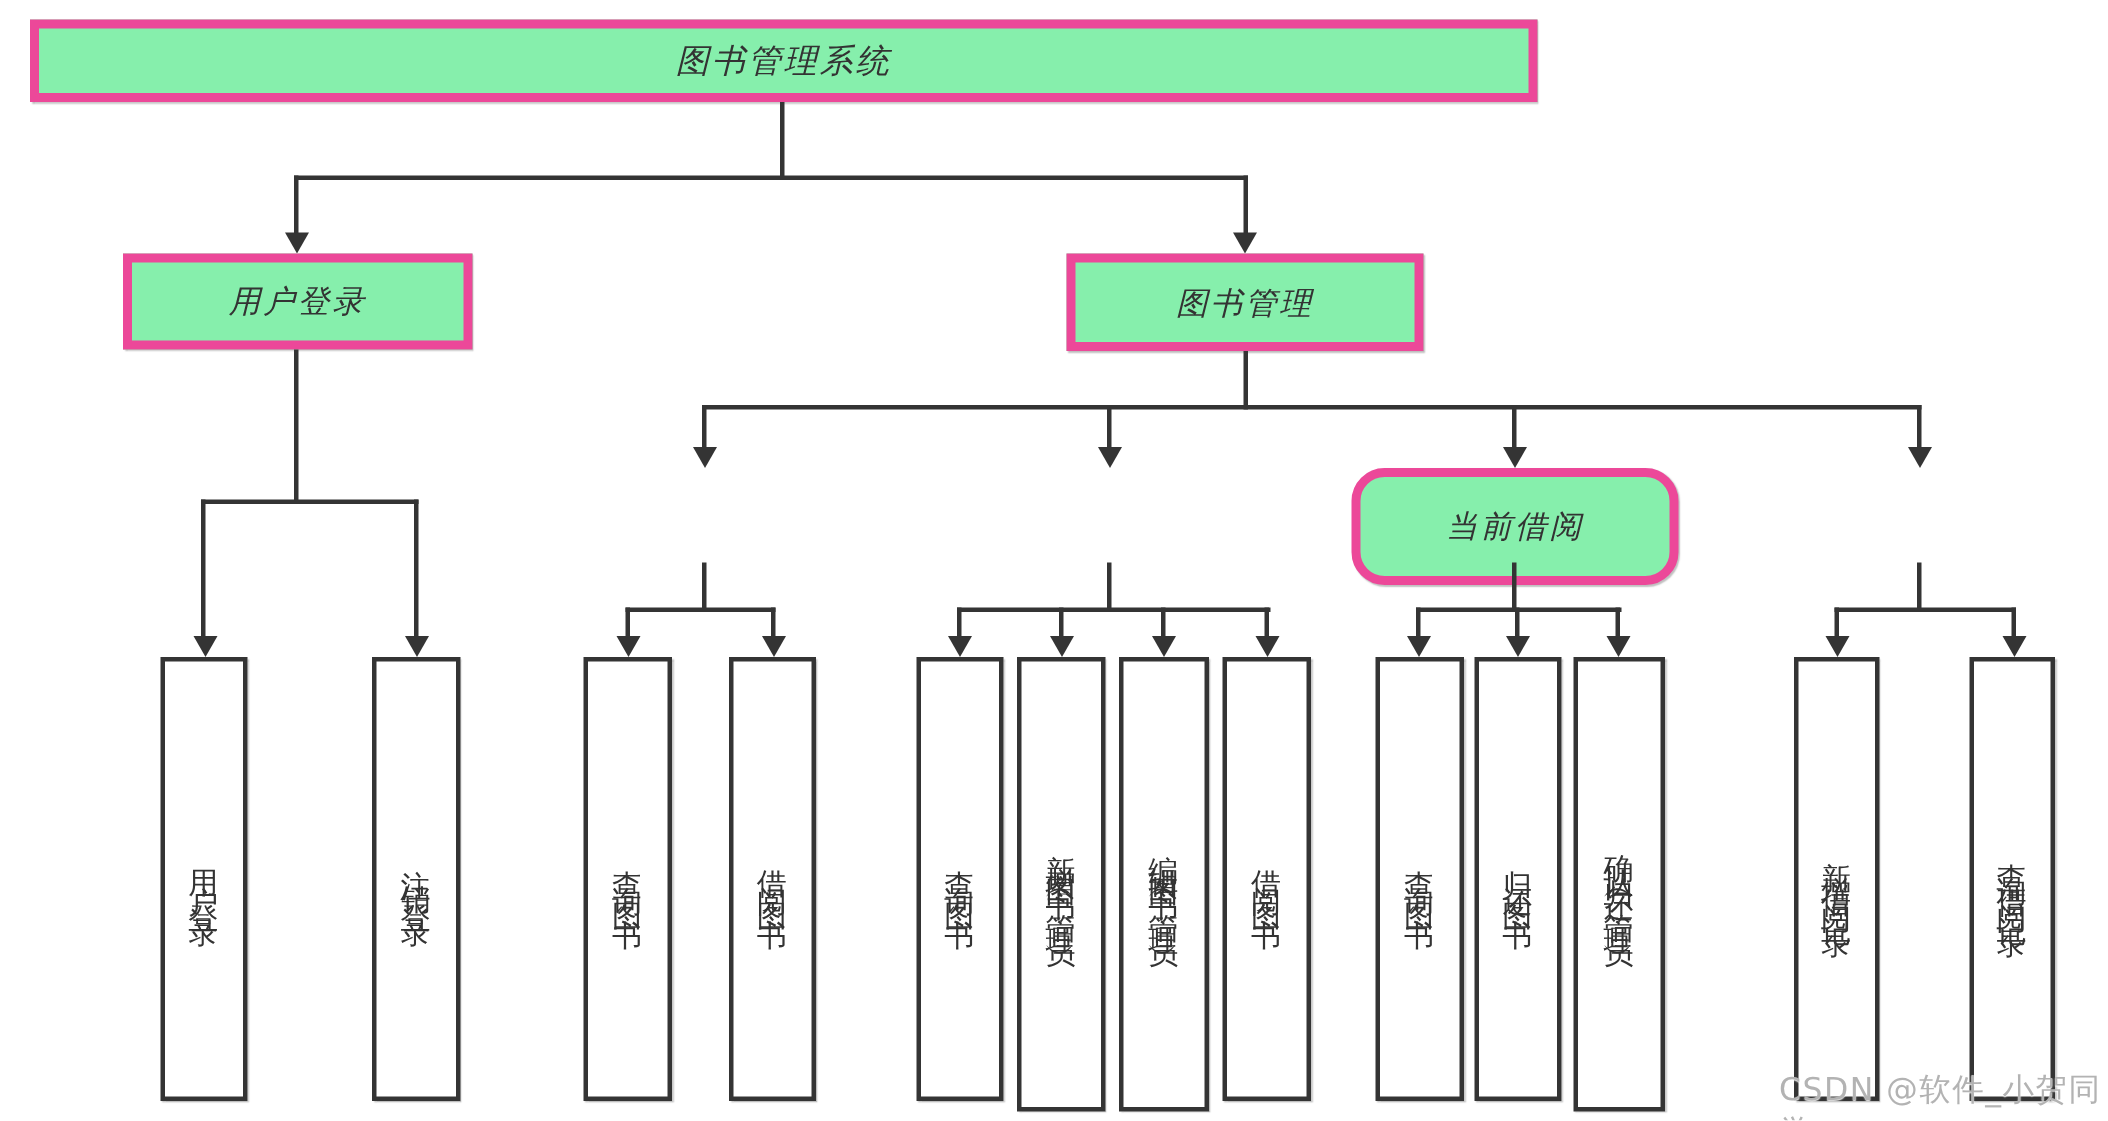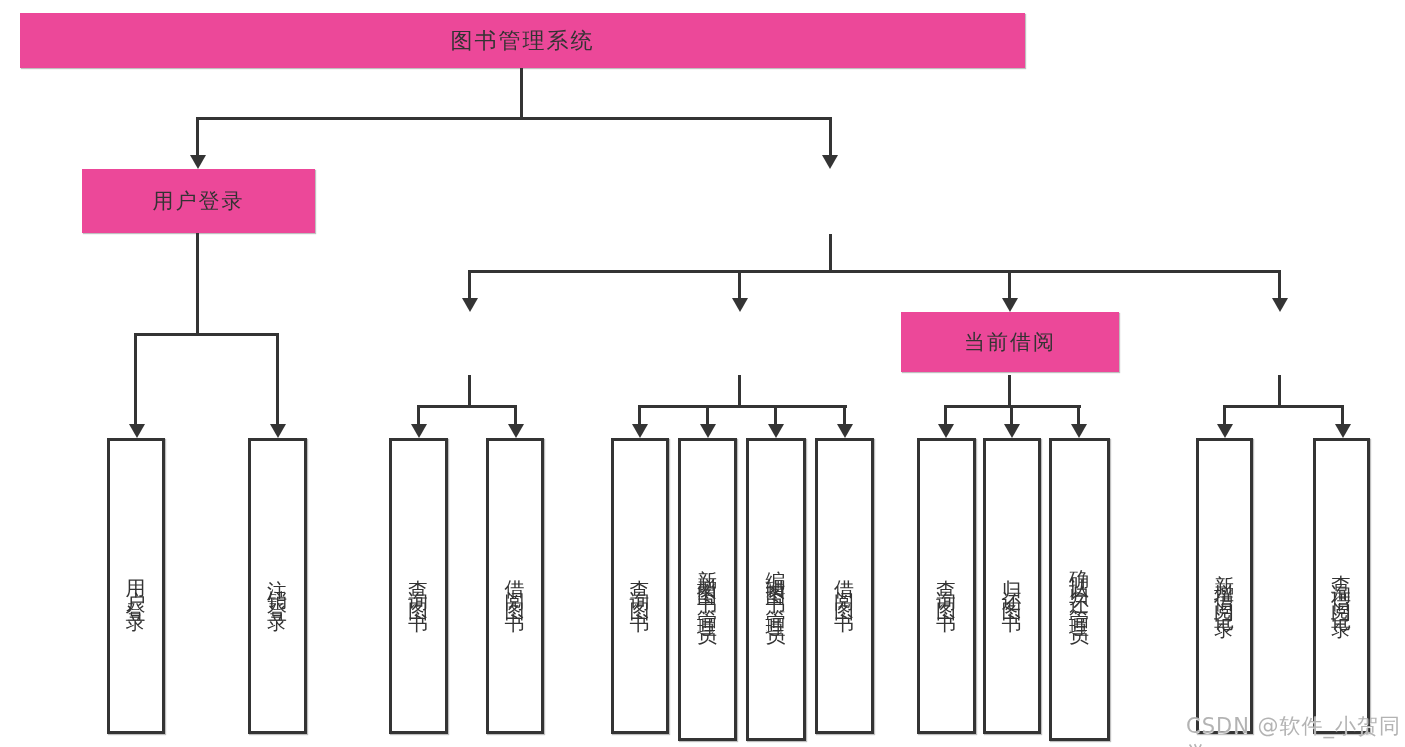--- a/index.html
+++ b/index.html
@@ -1,20 +1,20 @@
 <!DOCTYPE html>
 <html><head>
 <meta charset="utf-8">
 <style>
   html,body{margin:0;padding:0;background:#fff;}
   .stage{position:relative;width:1405px;height:747px;background:#ffffff;overflow:hidden;
          font-family:"DejaVu Sans","Liberation Sans",sans-serif;color:#333333;}
-  .hnode{position:absolute;box-sizing:border-box;border:4px solid #ec4899;background:#ec4899;
+  .hnode{position:absolute;box-sizing:border-box;border:6px solid #ec4899;background:#86efac;
          display:flex;align-items:center;justify-content:center;font-size:21px;
-         letter-spacing:2px;box-shadow:1px 1px 1px rgba(0,0,0,.25);}
+         letter-spacing:2px;box-shadow:1px 1px 1px rgba(0,0,0,.25);font-style:italic;}
   .leaf{position:absolute;box-sizing:border-box;border:3px solid #343434;background:#fff;
         display:flex;align-items:center;justify-content:center;box-shadow:1px 1px 1px rgba(0,0,0,.25);}
   .vtext{writing-mode:vertical-rl;text-orientation:mixed;font-size:20px;letter-spacing:11px;
          white-space:nowrap;line-height:1;}
   .vline{position:absolute;width:3px;background:#343434;}
   .hline{position:absolute;height:3px;background:#343434;}
   .arw{position:absolute;width:0;height:0;border-left:8px solid transparent;
        border-right:8px solid transparent;border-top:14px solid #343434;}
   .watermark{position:absolute;left:1186px;top:712px;font-size:21px;color:#b3b3b3;
              text-shadow:0 1px 1px #ffffff;letter-spacing:1px;}
@@ -27,40 +27,41 @@
   <div class="hnode" style="left:20px;top:13px;width:1005px;height:55px;font-size:22px;">图书管理系统</div>
 
   <div class="vline" style="left:520px;top:68px;height:50px;"></div>
   <div class="hline" style="left:196px;top:117px;width:636px;"></div>
   <div class="vline" style="left:196px;top:117px;height:40px;"></div>
   <div class="arw" style="left:190px;top:155px;"></div>
   <div class="vline" style="left:829px;top:117px;height:40px;"></div>
   <div class="arw" style="left:822px;top:155px;"></div>
 
   <div class="hnode" style="left:82px;top:169px;width:233px;height:64px;">用户登录</div>
+  <div class="hnode" style="left:711px;top:169px;width:238px;height:65px;">图书管理</div>
 
   <div class="vline" style="left:196px;top:233px;height:103px;"></div>
   <div class="hline" style="left:134px;top:333px;width:145px;"></div>
   <div class="vline" style="left:134px;top:333px;height:92px;"></div>
   <div class="arw" style="left:129px;top:424px;"></div>
   <div class="vline" style="left:276px;top:333px;height:92px;"></div>
   <div class="arw" style="left:270px;top:424px;"></div>
 
   <div class="vline" style="left:829px;top:234px;height:39px;"></div>
   <div class="hline" style="left:468px;top:270px;width:813px;"></div>
   <div class="vline" style="left:468px;top:270px;height:30px;"></div>
   <div class="arw" style="left:462px;top:298px;"></div>
   <div class="vline" style="left:738px;top:270px;height:30px;"></div>
   <div class="arw" style="left:732px;top:298px;"></div>
   <div class="vline" style="left:1008px;top:270px;height:30px;"></div>
   <div class="arw" style="left:1002px;top:298px;"></div>
   <div class="vline" style="left:1278px;top:270px;height:30px;"></div>
   <div class="arw" style="left:1272px;top:298px;"></div>
 
-  <div class="hnode" style="left:901px;top:312px;width:218px;height:60px;">当前借阅</div>
+  <div class="hnode" style="left:901px;top:312px;width:218px;height:78px;border-radius:22px;">当前借阅</div>
 
   <div class="vline" style="left:468px;top:375px;height:33px;"></div>
   <div class="hline" style="left:417px;top:405px;width:100px;"></div>
   <div class="vline" style="left:417px;top:405px;height:20px;"></div>
   <div class="arw" style="left:411px;top:424px;"></div>
   <div class="vline" style="left:514px;top:405px;height:20px;"></div>
   <div class="arw" style="left:508px;top:424px;"></div>
 
   <div class="vline" style="left:738px;top:375px;height:33px;"></div>
   <div class="hline" style="left:638px;top:405px;width:209px;"></div>

